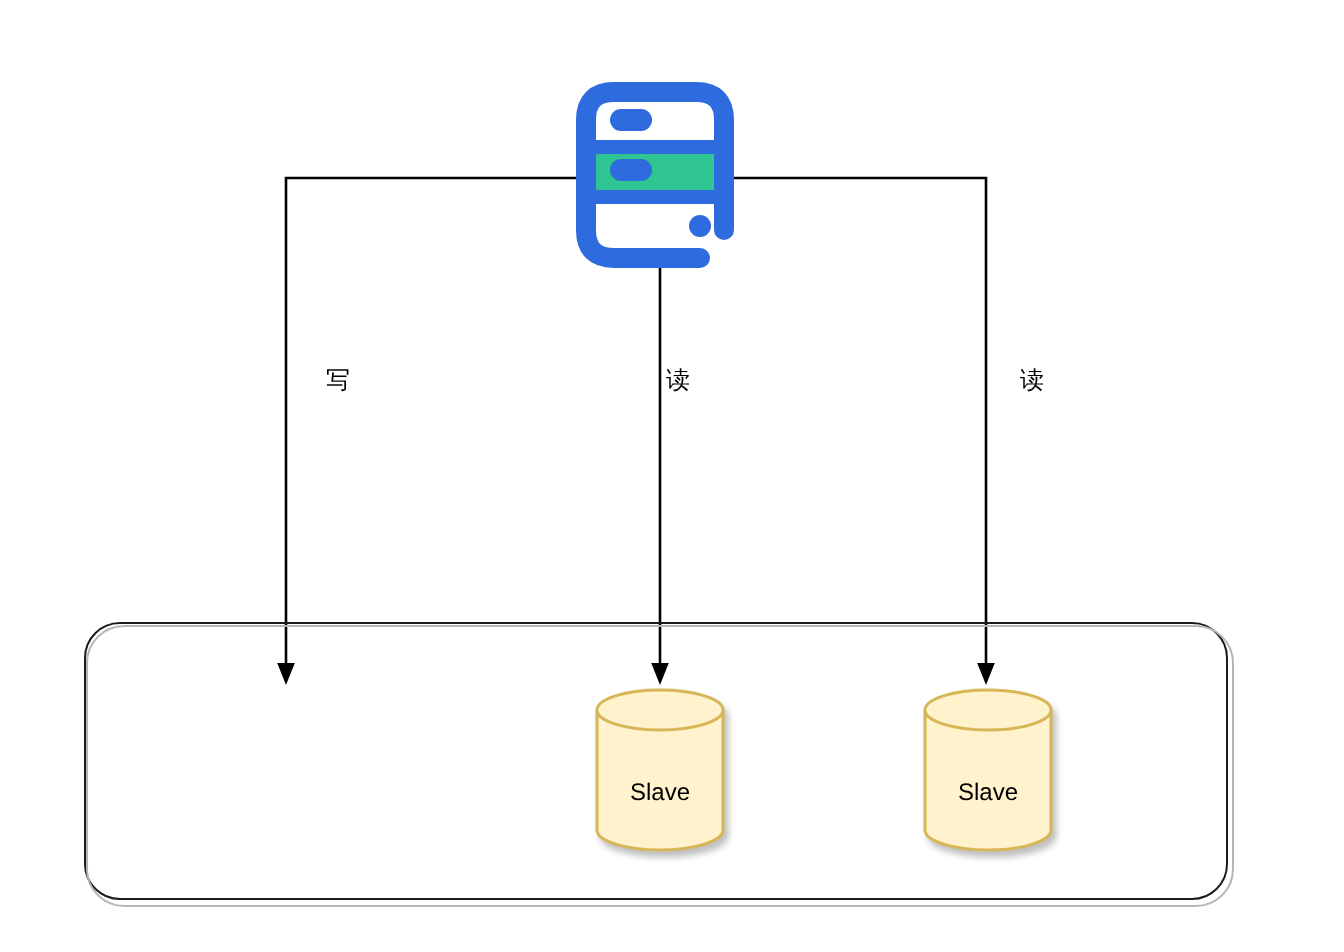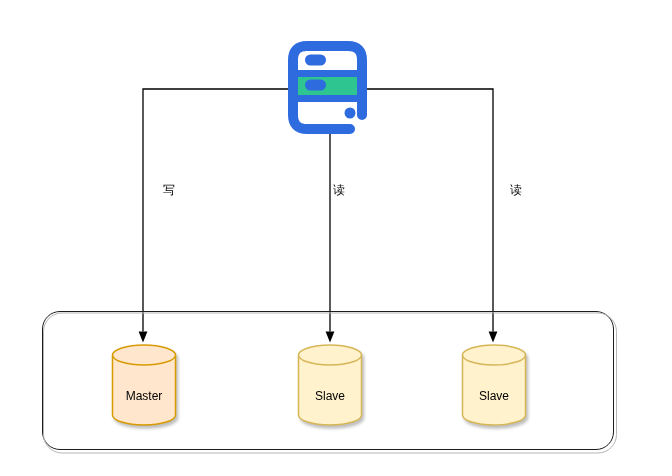--- a/index.html
+++ b/index.html
@@ -104,27 +104,20 @@
       <path d="M 62 88 L 19 88 Q 5 88 5 74 L 5 19 Q 5 5 19 5 L 60 5 Q 74 5 74 19 L 74 74" fill="none" stroke-width="10" stroke-linecap="round" stroke="#2d6bdf"></path>
     </svg>
   </div>
 
   <span id="edge-label-write" class="edge-label">写</span>
   <span id="edge-label-read-1" class="edge-label">读</span>
   <span id="edge-label-read-2" class="edge-label">读</span>
 
   <div id="cluster-box" class="abs"></div>
 
-  <div id="db-master" class="cylinder-wrap">
-    <svg width="66" height="84" viewBox="0 0 66 84">
-      <path d="M 1.5 11 L 1.5 71 A 31.5 10 0 0 0 64.5 71 L 64.5 11" stroke-width="1.5" fill="#FFE6CC" stroke="#D79B00"></path>
-      <ellipse cx="33" cy="11" rx="31.5" ry="10" stroke-width="1.5" fill="#FFE6CC" stroke="#D79B00"></ellipse>
-    </svg>
-    <div class="cylinder-label">Master</div>
-  </div>
 
   <div id="db-slave-1" class="cylinder-wrap">
     <svg width="66" height="84" viewBox="0 0 66 84">
       <path d="M 1.5 11 L 1.5 71 A 31.5 10 0 0 0 64.5 71 L 64.5 11" stroke-width="1.5" fill="#FFF2CC" stroke="#D6B656"></path>
       <ellipse cx="33" cy="11" rx="31.5" ry="10" stroke-width="1.5" fill="#FFF2CC" stroke="#D6B656"></ellipse>
     </svg>
     <div class="cylinder-label">Slave</div>
   </div>
 
   <div id="db-slave-2" class="cylinder-wrap">

